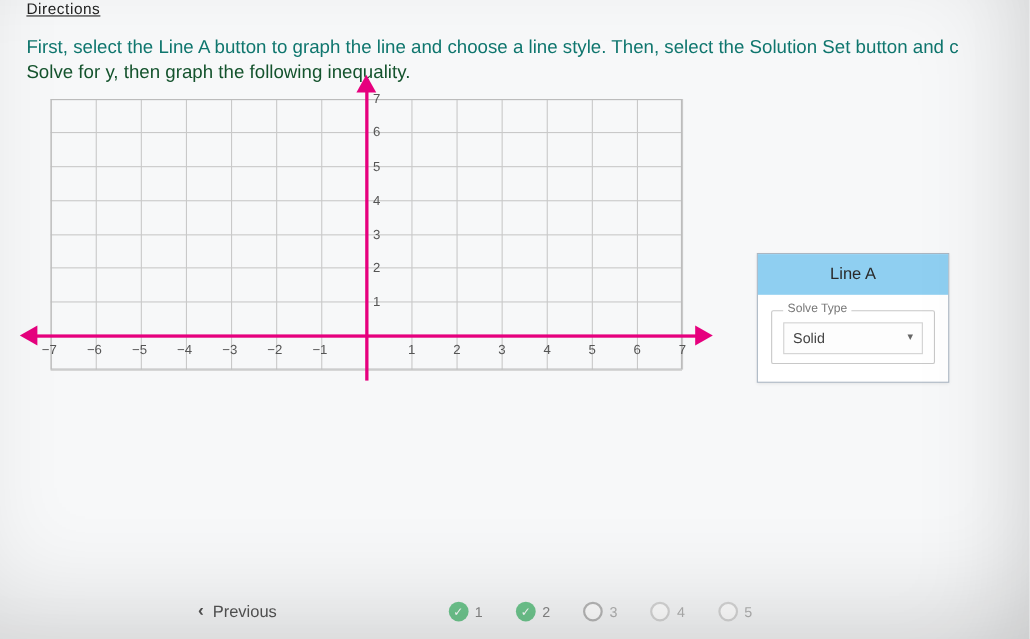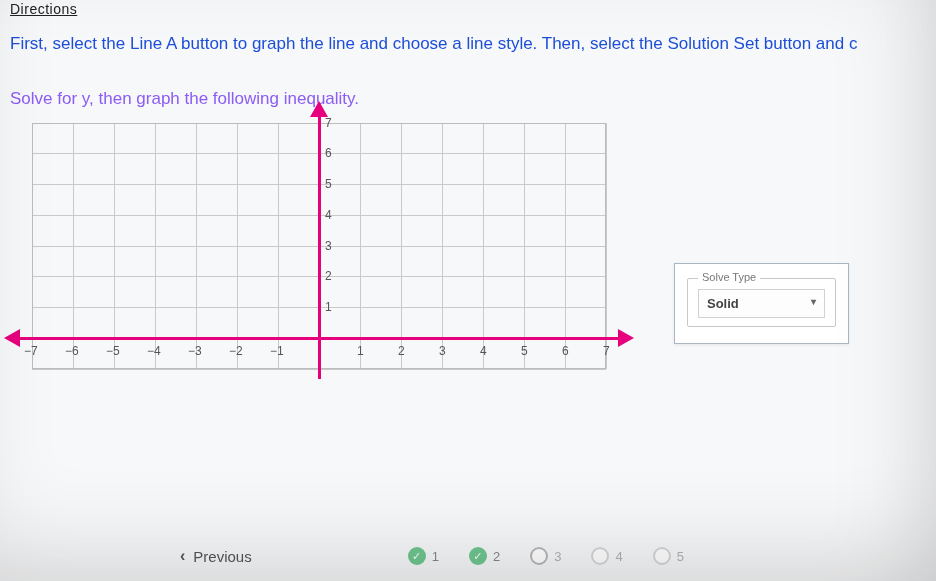--- a/index.html
+++ b/index.html
@@ -5,38 +5,38 @@
 * { box-sizing: border-box; margin: 0; padding: 0; }
 body {
   font-family: Arial, Helvetica, sans-serif;
   background: #f7f8f9;
   width: 936px;
   height: 581px;
   overflow: hidden;
   position: relative;
   color: #333;
 }
-.content { padding: 0 10px; }
+.content { padding: 0 24px; }
 .directions-link {
   text-decoration: underline;
   font-size: 14px;
   color: #222;
   letter-spacing: 0.5px;
   display: inline-block;
   margin-bottom: 6px;
 }
 .instructions {
   font-size: 17px;
-  color: #1d4ed8;
-  margin: 8px 0 32px 0;
+  color: #0f766e;
+  margin: 8px 0 0 0;
   line-height: 1.5;
 }
 .solve-text {
   font-size: 17px;
-  color: #8b5cf6;
+  color: #14532d;
   margin-bottom: 14px;
 }
 .equation {
   font-family: "Times New Roman", serif;
   font-size: 22px;
   color: #222;
   margin-bottom: 40px;
   font-style: italic;
 }
 .stage { position: relative; height: 320px; }
@@ -95,21 +95,20 @@
 .dropdown {
   display: flex;
   align-items: flex-start;
   justify-content: space-between;
   border: 1px solid #d2d2d2;
   background: #fdfdfd;
   padding: 6px 8px;
   font-size: 13px;
   color: #444;
   cursor: pointer;
-  font-weight: bold;
 }
 .caret { font-size: 10px; color: #666; }
 
 .bottombar {
   position: absolute;
   left: 0; right: 0; bottom: 0;
   height: 50px;
   display: flex;
   align-items: center;
   padding: 0 20px;
@@ -206,20 +205,21 @@
           <span class="tick-label" style="top: 221.25px; left: 366px;">2</span>
           <span class="tick-label" style="top: 221.25px; left: 407px;">3</span>
           <span class="tick-label" style="top: 221.25px; left: 448px;">4</span>
           <span class="tick-label" style="top: 221.25px; left: 489px;">5</span>
           <span class="tick-label" style="top: 221.25px; left: 530px;">6</span>
           <span class="tick-label" style="top: 221.25px; left: 571px;">7</span>
         </div>
     </div>
 
     <div class="panel">
+      <div class="panel-header">Line A</div>
       <div class="panel-body">
         <div class="fieldset">
           <span class="legend">Solve Type</span>
           <div class="dropdown">
             <span>Solid</span>
             <span class="caret">▾</span>
           </div>
         </div>
       </div>
     </div>

